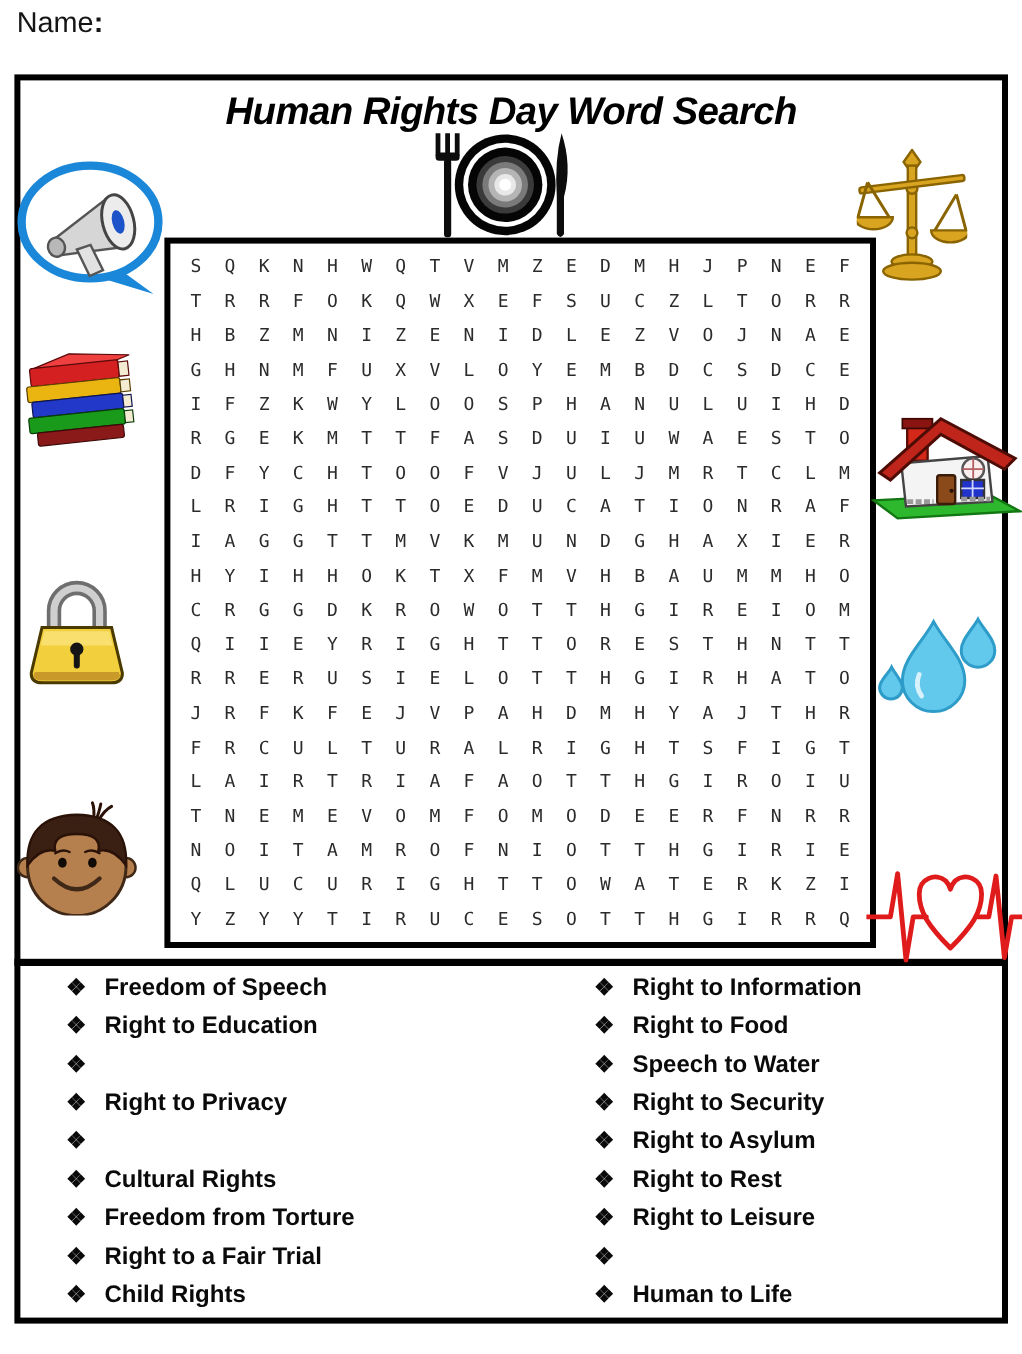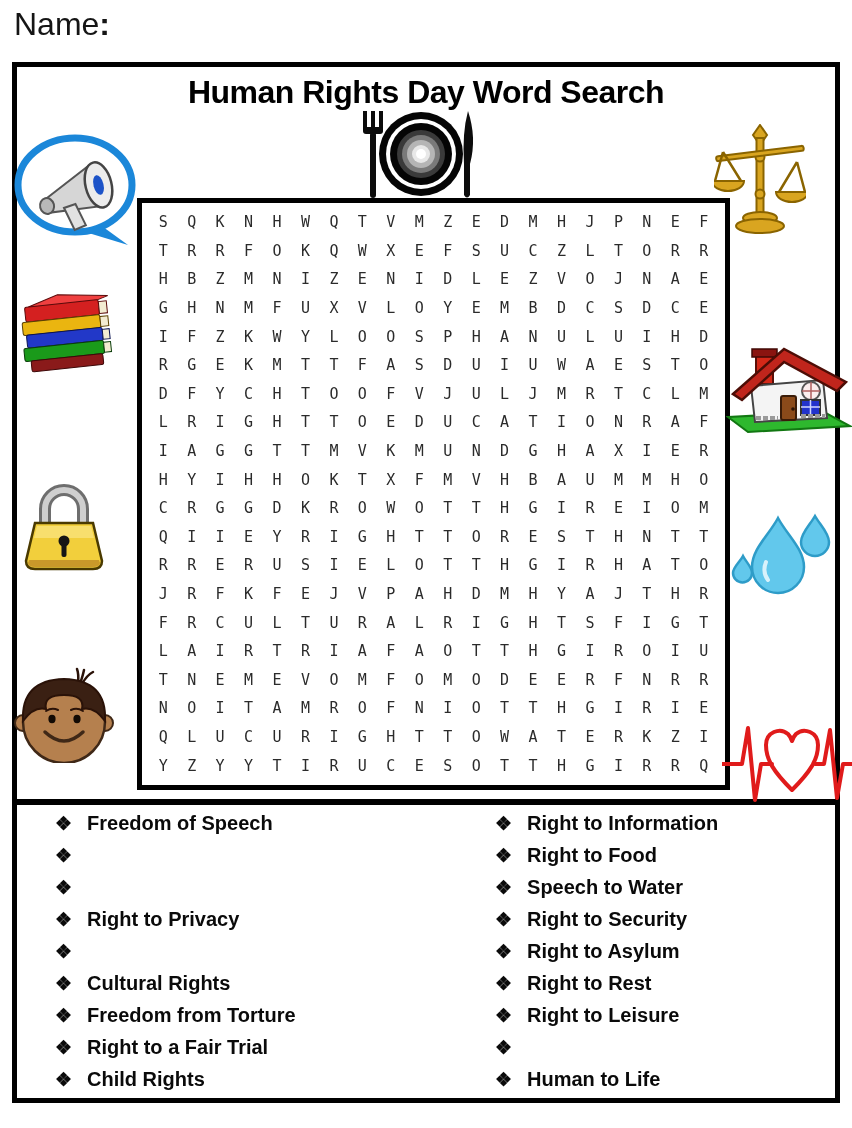--- a/index.html
+++ b/index.html
@@ -1,23 +1,23 @@
 <!DOCTYPE html>
 <html><head>
 <meta charset="utf-8">
 <style>
   html,body{margin:0;padding:0;background:#fff;}
   .page{position:relative;width:852px;height:1128px;background:#fff;overflow:hidden;
         font-family:"Liberation Sans",sans-serif;color:#111;}
-  .name-row{position:absolute;left:14px;top:6px;font-size:32px;color:#151515;}
+  .name-row{position:absolute;left:14px;top:6px;font-size:24px;color:#151515;}
   .name-row .colon{font-weight:700;}
   .outer-box{position:absolute;left:12px;top:62px;width:828px;height:1041px;
              border:5px solid #000;box-sizing:border-box;background:#fff;}
   .title{position:absolute;left:12px;top:74px;width:828px;text-align:center;
-         font-size:32px;font-weight:700;letter-spacing:-0.5px;color:#000;z-index:2;}
+         font-size:32px;font-weight:700;letter-spacing:-0.5px;color:#000;z-index:2;font-style:italic;}
   .divider{position:absolute;left:12px;top:799px;width:828px;height:6px;background:#000;z-index:2;}
   .grid-box{position:absolute;left:137px;top:198px;width:593px;height:592px;
             border:5px solid #000;box-sizing:border-box;background:#fff;z-index:3;
             display:grid;grid-template-columns:repeat(20,1fr);grid-template-rows:repeat(20,1fr);
             padding:5px 7px;}
   .cell{display:flex;align-items:center;justify-content:center;
         font-family:"DejaVu Sans Mono",monospace;font-size:15px;color:#2b2b2b;}
   .icon{position:absolute;z-index:4;}
   .plate{position:absolute;z-index:1;}
   ul.words{position:absolute;margin:0;padding:0;list-style:none;z-index:2;}
@@ -558,20 +558,21 @@
     </g>
   </svg>
 
   <ul class="words wl-left">
       <li>
         <span class="bullet">❖</span>
         <span>Freedom of Speech</span>
       </li>
       <li>
         <span class="bullet">❖</span>
+        <span>Right to Education</span>
       </li>
       <li>
         <span class="bullet">❖</span>
       </li>
       <li>
         <span class="bullet">❖</span>
         <span>Right to Privacy</span>
       </li>
       <li>
         <span class="bullet">❖</span>

